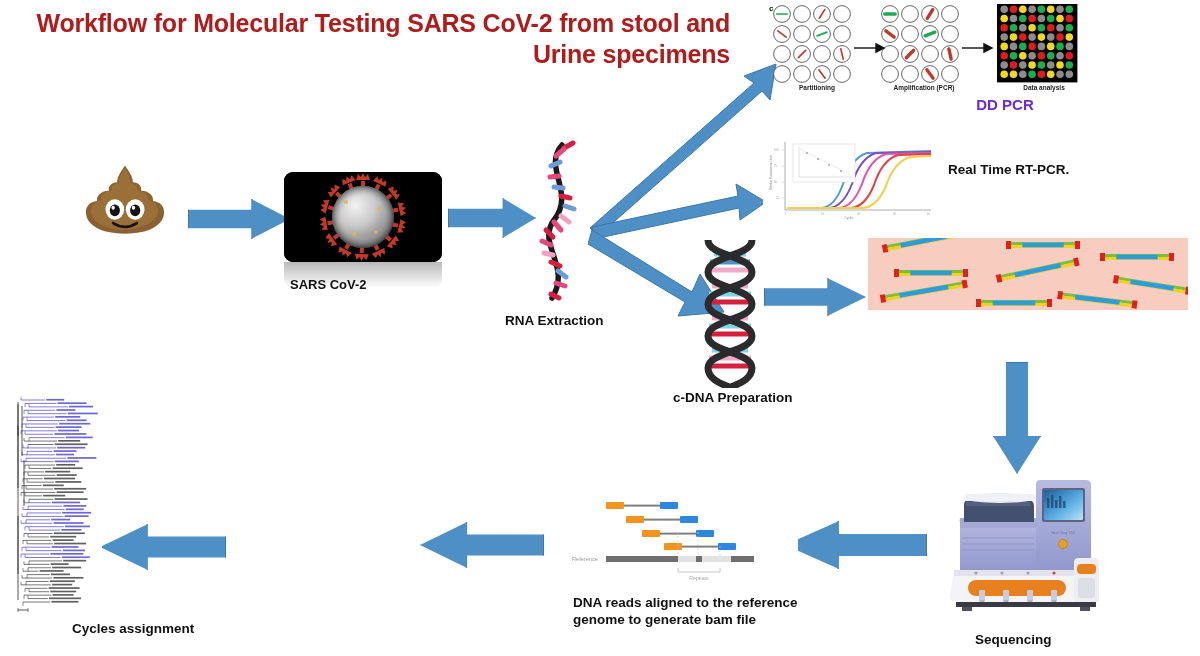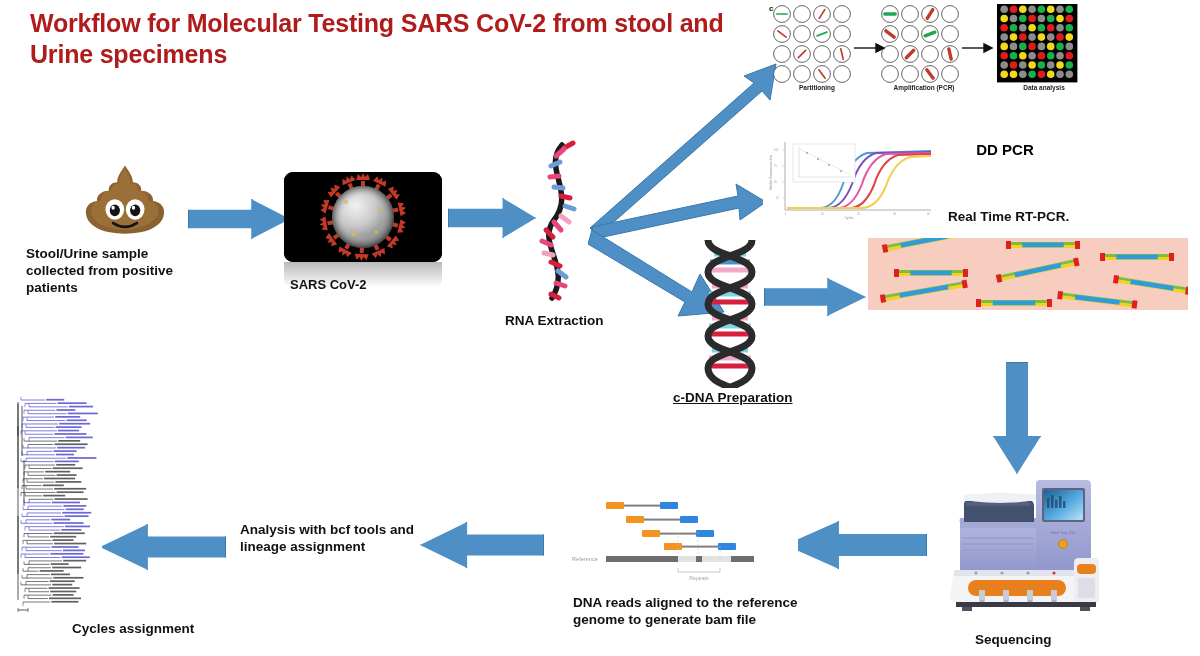--- a/index.html
+++ b/index.html
@@ -3,21 +3,21 @@
 <meta charset="utf-8">
 <style>
   html,body{margin:0;padding:0;background:#fff;}
   body{width:1200px;height:656px;overflow:hidden;
        font-family:"Liberation Sans",sans-serif;position:relative;}
   #canvas{position:relative;width:1200px;height:656px;background:#ffffff;}
   .abs{position:absolute;}
   .lbl{font-weight:bold;color:#111;line-height:1.25;}
 
   
-  #title{left:30px;top:8px;width:700px;text-align:left;
+  #title{left:30px;top:8px;width:700px;text-align:right;
          color:#B01B1B;font-size:25px;font-weight:bold;line-height:1.25;
          letter-spacing:-.2px;}
 
   
   .arrow{background:#4E8FC6;border:1px solid #3C78A8;}
   .ar-right{clip-path:polygon(0% 27%,62% 27%,62% 0%,100% 50%,62% 100%,62% 73%,0% 73%);}
   .ar-left{clip-path:polygon(100% 27%,38% 27%,38% 0%,0% 50%,38% 100%,38% 73%,100% 73%);}
   .ar-down{clip-path:polygon(27% 0%,73% 0%,73% 66%,100% 66%,50% 100%,0% 66%,27% 66%);}
 
   
@@ -26,31 +26,31 @@
   
   #virusbox{left:284px;top:172px;width:158px;height:90px;background:#000;
             border-radius:9px;overflow:hidden;}
   #virusglow{left:284px;top:262px;width:158px;height:26px;
      background:linear-gradient(180deg,rgba(90,90,90,.42),rgba(255,255,255,0));
      border-radius:0 0 9px 9px;}
 
   
   #ddpcr{left:766px;top:2px;width:334px;height:104px;}
   .ddcap{font-size:6.5px;font-weight:bold;color:#222;text-align:center;}
-  .ddtitle{font-size:15px;font-weight:bold;color:#000000;text-align:center;margin-top:45px;}
+  .ddtitle{font-size:15px;font-weight:bold;color:#6d28d9;text-align:center;}
   #sublabel-c{left:769px;top:4px;font-size:8px;font-weight:bold;color:#111;}
 
   
   #rtbox{left:763px;top:138px;width:172px;height:84px;background:#fff;}
-  #rtlabel{left:948px;top:162px;font-size:13.5px;margin-top:47px;}
+  #rtlabel{left:948px;top:162px;font-size:13.5px;}
 
   
   #rnalabel{left:505px;top:313px;font-size:13.5px;}
   
-  #cdnalabel{left:673px;top:390px;font-size:13.5px;text-decoration:underline;}
+  #cdnalabel{left:673px;top:390px;font-size:13.5px;}
 
   
   #libbox{left:868px;top:238px;width:320px;height:72px;background:#F6CDBE;}
   #liblabel{left:913px;top:322px;font-size:13.5px;}
 
   
   #seqlabel{left:975px;top:632px;font-size:13.5px;text-align:right;}
 
   
   #alignlabel{left:573px;top:595px;font-size:13.5px;width:230px;}
@@ -78,21 +78,20 @@
              C77 75 88 68 89 59 C90 52 85 46 77 45 C78 40 73 34 65 34
              C66 29 62 25 56 25 C57 20 54 15 50 7 Z" fill="#9B7038"></path>
     <ellipse cx="38" cy="56" rx="11" ry="12" fill="#ffffff"></ellipse>
     <ellipse cx="62" cy="56" rx="11" ry="12" fill="#ffffff"></ellipse>
     <ellipse cx="38" cy="57" rx="6" ry="7" fill="#141414"></ellipse>
     <ellipse cx="62" cy="57" rx="6" ry="7" fill="#141414"></ellipse>
     <ellipse cx="36" cy="54" rx="2" ry="2.3" fill="#ffffff"></ellipse>
     <ellipse cx="60" cy="54" rx="2" ry="2.3" fill="#ffffff"></ellipse>
     <path d="M36 72 Q50 81 64 72" stroke="#141414" stroke-width="3.2" fill="none" stroke-linecap="round"></path>
   </svg>
-  <div class="abs lbl" style="left:26px;top:246px;width:170px;font-size:13.5px;">Stool/Urine sample collected from positive patients</div>
 
   <div class="abs arrow ar-right" style="left:188px;top:199px;width:100px;height:38px;"></div>
 
   <div class="abs" id="virusbox">
     <svg viewBox="0 0 158 90" width="158" height="90">
       <defs>
         <radialGradient id="vbody" cx="38%" cy="32%" r="72%">
           <stop offset="0%" stop-color="#F2F2F2"></stop>
           <stop offset="45%" stop-color="#C9C9C9"></stop>
           <stop offset="100%" stop-color="#6E6E6E"></stop>
@@ -646,21 +645,20 @@
     <rect x="128" y="60" width="6" height="6" fill="#6E6E6E"></rect>
     <rect x="163" y="60" width="23" height="6" fill="#6E6E6E"></rect>
 
     <path d="M110 72 L110 76 L152 76 L152 72" stroke="#c0c0c0" stroke-width=".9" fill="none"></path>
     <text x="131" y="84" fill="#aaaaaa" font-size="5.2" text-anchor="middle" font-family="Liberation Sans, sans-serif">Repeats</text>
   </svg>
   <div class="abs lbl" id="alignlabel">DNA reads aligned to the reference genome to generate bam file</div>
 
   <div class="abs arrow ar-left" style="left:420px;top:522px;width:122px;height:44px;"></div>
 
-  <div class="abs lbl" id="bcflabel">Analysis with bcf tools and lineage assignment</div>
 
   <div class="abs arrow ar-left" style="left:100px;top:524px;width:124px;height:44px;"></div>
 
   <svg class="abs" style="left:12px;top:396px;" width="90" height="222" viewBox="0 0 90 222">
     <rect width="90" height="222" fill="#fff"></rect>
     <g id="tree-g">
         <line x1="6" y1="6" x2="6" y2="204" stroke="#2B2B2B" stroke-width="0.8"></line>
         <line x1="9" y1="4" x2="33" y2="4" stroke="#3A34C8" stroke-width="0.65"></line>
         <line x1="9" y1="4" x2="9" y2="0.9186440677966101" stroke="#3A34C8" stroke-width="0.55"></line>
         <rect x="34.2" y="2.9" width="18" height="1.7" fill="#3A34C8" opacity=".75"></rect>

